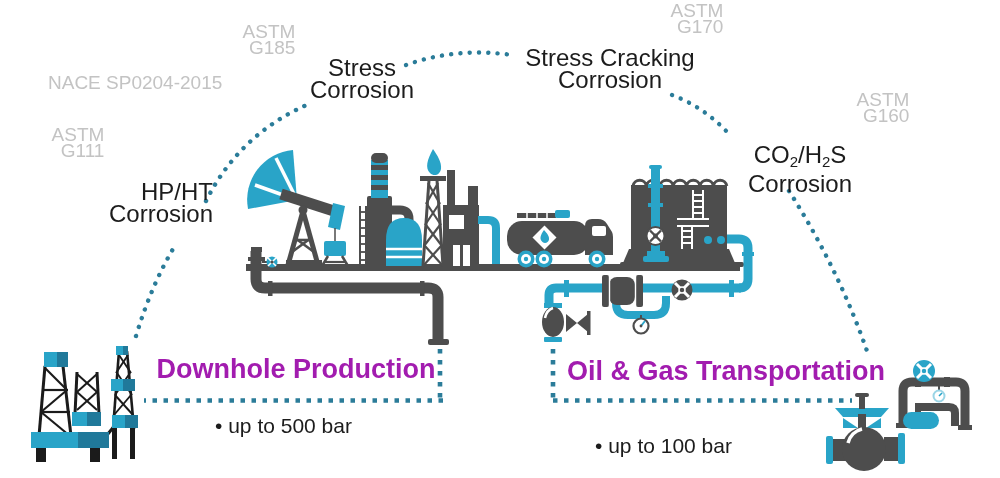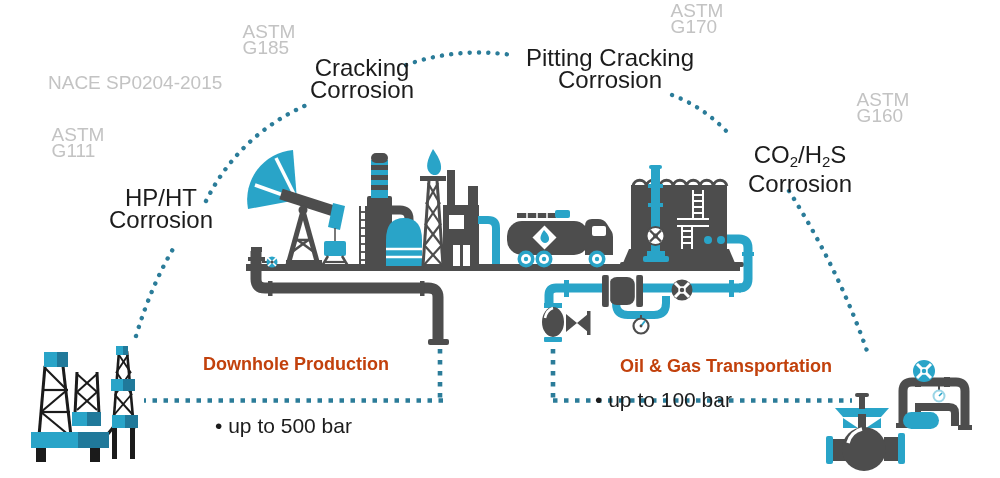--- a/index.html
+++ b/index.html
@@ -2,25 +2,25 @@
 <html><head>
 <meta charset="utf-8">
 <style>
   html,body{margin:0;padding:0;background:#fff;}
   .canvas{
     position:relative;width:1000px;height:478px;overflow:hidden;background:#fff;
     font-family:"Liberation Sans","DejaVu Sans",sans-serif;
   }
   .art{position:absolute;left:0;top:0;}
   .label{position:absolute;white-space:nowrap;}
-  .std{color:#c3c3c3;font-size:19px;line-height:15.5px;text-align:left;transform:translateX(-50%);}
+  .std{color:#c3c3c3;font-size:19px;line-height:15.5px;text-align:right;transform:translateX(-50%);}
   .std.left{transform:none;text-align:left;}
   .corr{color:#1c1c1c;font-size:24px;line-height:22px;text-align:center;transform:translateX(-50%);}
   .corr sub{font-size:15px;vertical-align:-4px;}
-  .sec-title{color:#c2410c;font-size:18px;font-weight:bold;text-align:center;transform:translateX(-50%);}
+  .sec-title{color:#a21caf;font-size:27px;font-weight:bold;text-align:center;transform:translateX(-50%);}
   .bullets{color:#1c1c1c;font-size:21px;line-height:21.5px;text-align:left;}
 </style>
 </head>
 <body>
 
 <div class="canvas">
 
   <svg class="art" width="1000" height="478" viewBox="0 0 1000 478">
 
     <g fill="none" stroke="#2b7c99">
@@ -357,39 +357,39 @@
   <div class="label std" style="left:697px;top:3px;">
     <div>ASTM</div>
     <div>G170</div>
   </div>
   <div class="label std" style="left:883px;top:92px;">
     <div>ASTM</div>
     <div>G160</div>
   </div>
 
   <div class="label corr" style="left:362px;top:57px;">
-    <div>Cracking</div>
+    <div>Stress</div>
     <div>Corrosion</div>
   </div>
   <div class="label corr" style="left:610px;top:47px;">
-    <div>Pitting Cracking</div>
+    <div>Stress Cracking</div>
     <div>Corrosion</div>
   </div>
   <div class="label corr" style="left:800px;top:144px;">
     <div><span>CO</span><sub>2</sub><span>/H</span><sub>2</sub><span>S</span></div>
     <div>Corrosion</div>
   </div>
-  <div class="label corr" style="left:161px;top:187px;">
+  <div class="label corr" style="left:161px;top:181px;text-align:right;">
     <div>HP/HT</div>
     <div>Corrosion</div>
   </div>
 
   <div class="label sec-title" style="left:296px;top:354px;">Downhole Production</div>
   <div class="label bullets" style="left:215px;top:415px;">
     <div>• up to 500 bar</div>
   </div>
 
   <div class="label sec-title" style="left:726px;top:356px;">Oil &amp; Gas Transportation</div>
-  <div class="label bullets" style="left:595px;top:389px;">
+  <div class="label bullets" style="left:595px;top:435px;">
     <div>• up to 100 bar</div>
   </div>
 
 </div>
 
 </body></html>

